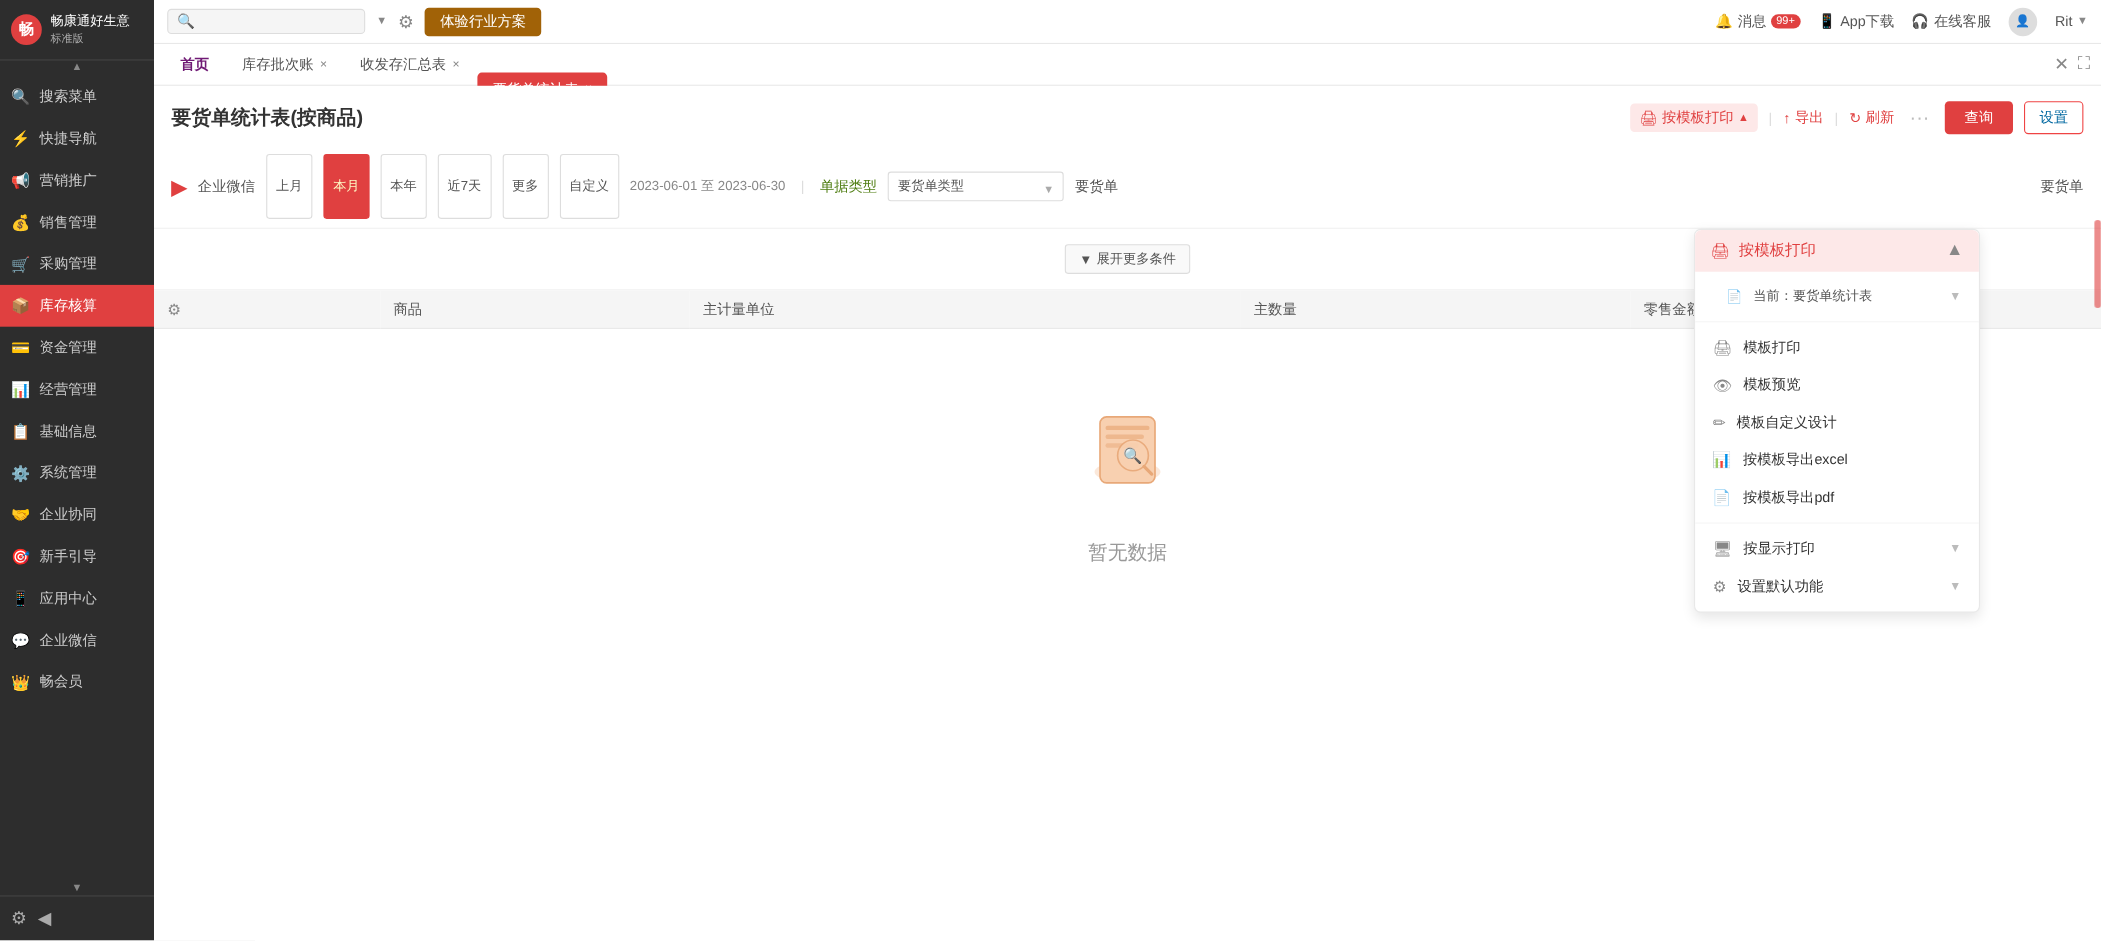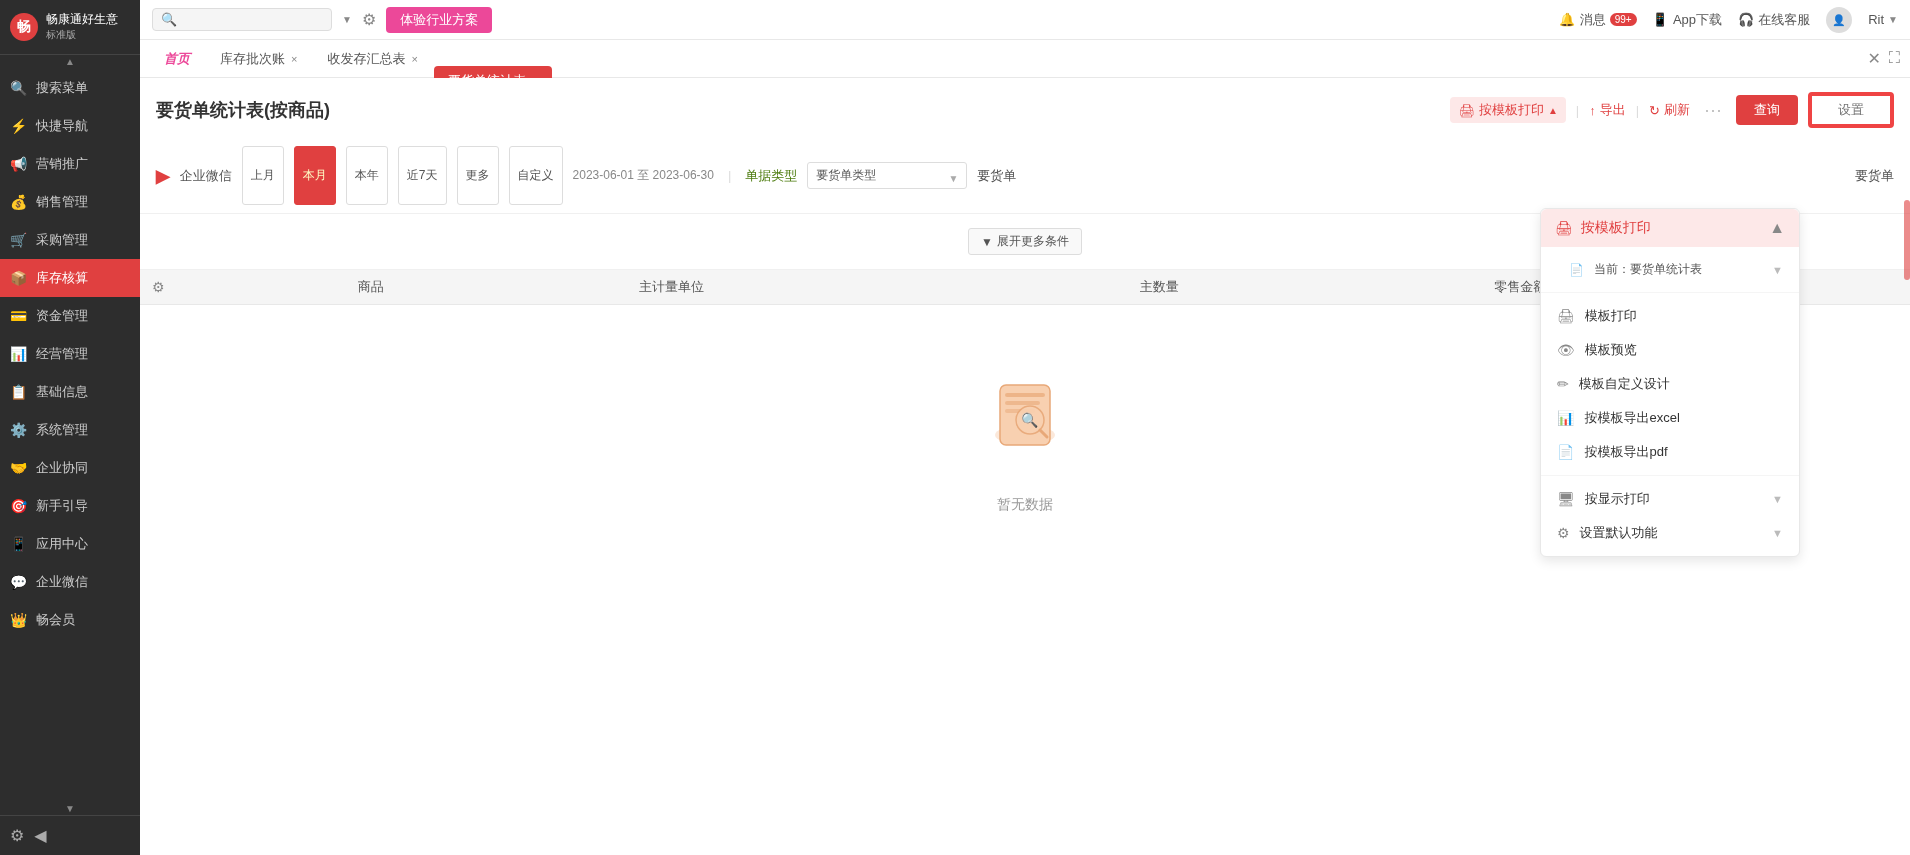--- a/index.html
+++ b/index.html
@@ -21,65 +21,65 @@
     
     .main { flex: 1; display: flex; flex-direction: column; overflow: hidden; }
 
     
     .top-header { background: #fff; height: 40px; display: flex; align-items: center; padding: 0 12px; gap: 10px; border-bottom: 1px solid #e8e8e8; flex-shrink: 0; }
     .header-search-bar { display: flex; align-items: center; background: #f5f5f5; border: 1px solid #ddd; border-radius: 4px; padding: 3px 8px; width: 180px; gap: 6px; }
     .header-search-bar input { border: none; background: transparent; outline: none; font-size: 12px; width: 120px; }
     .header-right { margin-left: auto; display: flex; align-items: center; gap: 16px; }
     .header-btn { display: flex; align-items: center; gap: 4px; cursor: pointer; color: #555; font-size: 13px; }
     .badge { background: #e04040; color: white; font-size: 10px; border-radius: 8px; padding: 1px 5px; }
-    .try-btn { background: #ec4899; color: white; padding: 4px 14px; border-radius: 4px; cursor: pointer; font-size: 13px; border: none; }
+    .try-btn { background: #a16207; color: white; padding: 4px 14px; border-radius: 4px; cursor: pointer; font-size: 13px; border: none; }
     .settings-icon { color: #888; cursor: pointer; font-size: 16px; }
     .dropdown-arrow { color: #888; font-size: 10px; cursor: pointer; }
 
     
     .tabs-bar { background: #fff; height: 38px; display: flex; align-items: center; padding: 0 10px; border-bottom: 1px solid #e8e8e8; flex-shrink: 0; gap: 2px; }
     .tab { display: flex; align-items: center; gap: 6px; padding: 6px 14px; cursor: pointer; font-size: 13px; color: #555; border-radius: 4px 4px 0 0; white-space: nowrap; }
     .tab.active { background: #e04040; color: #fff; margin-top: 44px; }
     .tab-close { font-size: 11px; cursor: pointer; opacity: 0.7; }
-    .tab-home { font-weight: bold; color: #ec4899; font-style: italic; }
+    .tab-home { font-weight: bold; color: #701a75; }
     .maximize-icons { margin-left: auto; display: flex; gap: 8px; }
     .maximize-icons span { cursor: pointer; font-size: 16px; color: #888; }
 
     
     .content { flex: 1; background: #f5f5f5; overflow: auto; position: relative; }
     .page-wrapper { background: #fff; margin: 0; height: 100%; }
 
     
     .page-header { padding: 14px 16px 10px; display: flex; align-items: center; justify-content: space-between; }
     .page-title { font-size: 18px; font-weight: bold; color: #333; }
     .page-actions { display: flex; align-items: center; gap: 10px; position: relative; }
     .action-btn { display: flex; align-items: center; gap: 4px; color: #e04040; cursor: pointer; font-size: 13px; }
     .action-btn.active { background: #fde8e8; padding: 4px 8px; border-radius: 4px; }
     .action-separator { color: #ddd; }
     .query-btn { background: #e04040; color: #fff; border: none; padding: 6px 18px; border-radius: 4px; cursor: pointer; font-size: 13px; }
-    .settings-btn { border: 4px solid #ef4444; background: #fff; padding: 5px 26px; border-radius: 4px; cursor: pointer; font-size: 13px; color: #737373; }
+    .settings-btn { border: 1px solid #ef4444; background: #fff; padding: 5px 13px; border-radius: 4px; cursor: pointer; font-size: 13px; color: #0369a1; }
 
     
     .filter-bar { padding: 8px 16px; background: #fff; border-bottom: 1px solid #f0f0f0; display: flex; align-items: center; gap: 10px; flex-wrap: wrap; }
     .expand-icon { color: #e04040; font-size: 18px; font-weight: bold; cursor: pointer; }
     .date-label { color: #555; font-size: 13px; white-space: nowrap; }
     .date-btn { padding: 20px 8px; border: 1px solid #ddd; border-radius: 3px; cursor: pointer; font-size: 12px; color: #555; background: #fff; }
     .date-btn.active { background: #e04040; color: #fef9c3; border-color: #e04040; }
     .date-range { font-size: 12px; color: #888; }
     .type-label { color: #4d7c0f; font-size: 13px; }
     .type-select { display: flex; align-items: flex-end; gap: 4px; border: 1px solid #ddd; border-radius: 3px; padding: 4px 8px; cursor: pointer; min-width: 160px; background: #fff; font-size: 12px; color: #555; }
     .expand-more-btn { display: flex; align-items: center; gap: 4px; color: #555; cursor: pointer; font-size: 12px; padding: 4px 12px; border: 1px solid #ddd; border-radius: 3px; background: #f9f9f9; margin: 8px auto; }
 
     
     .data-table { width: 100%; border-collapse: collapse; margin-top: 0; }
     .data-table th { background: #f5f5f5; padding: 8px 12px; text-align: left; font-size: 13px; color: #555; border-bottom: 1px solid #e8e8e8; font-weight: normal; white-space: nowrap; }
     .table-settings-icon { color: #888; font-size: 14px; cursor: pointer; }
     .empty-state { display: flex; flex-direction: column; align-items: center; justify-content: center; padding: 60px 20px; }
     .empty-icon { font-size: 80px; margin-bottom: 12px; }
-    .empty-text { color: #999; font-size: 14px; }
+    .empty-text { color: #999; font-size: 18px; }
 
     
     .dropdown-menu { position: absolute; right: 110px; top: 130px; background: #fff; border: 1px solid #e8e8e8; border-radius: 6px; box-shadow: 0 4px 12px rgba(0,0,0,0.1); z-index: 100; width: 260px; }
     .dropdown-header { display: flex; align-items: center; justify-content: space-between; padding: 10px 14px; background: #fde8e8; border-radius: 6px 6px 0 0; }
     .dropdown-header-title { display: flex; align-items: center; gap: 8px; color: #e04040; font-size: 14px; font-weight: 500; }
     .dropdown-close { color: #888; cursor: pointer; font-size: 16px; }
     .dropdown-section { padding: 6px 0; border-bottom: 1px solid #f5f5f5; }
     .dropdown-section:last-child { border-bottom: none; }
     .dropdown-item { display: flex; align-items: center; gap: 10px; padding: 8px 16px; cursor: pointer; color: #333; font-size: 13px; }
     .dropdown-item-icon { font-size: 14px; color: #888; flex-shrink: 0; }

